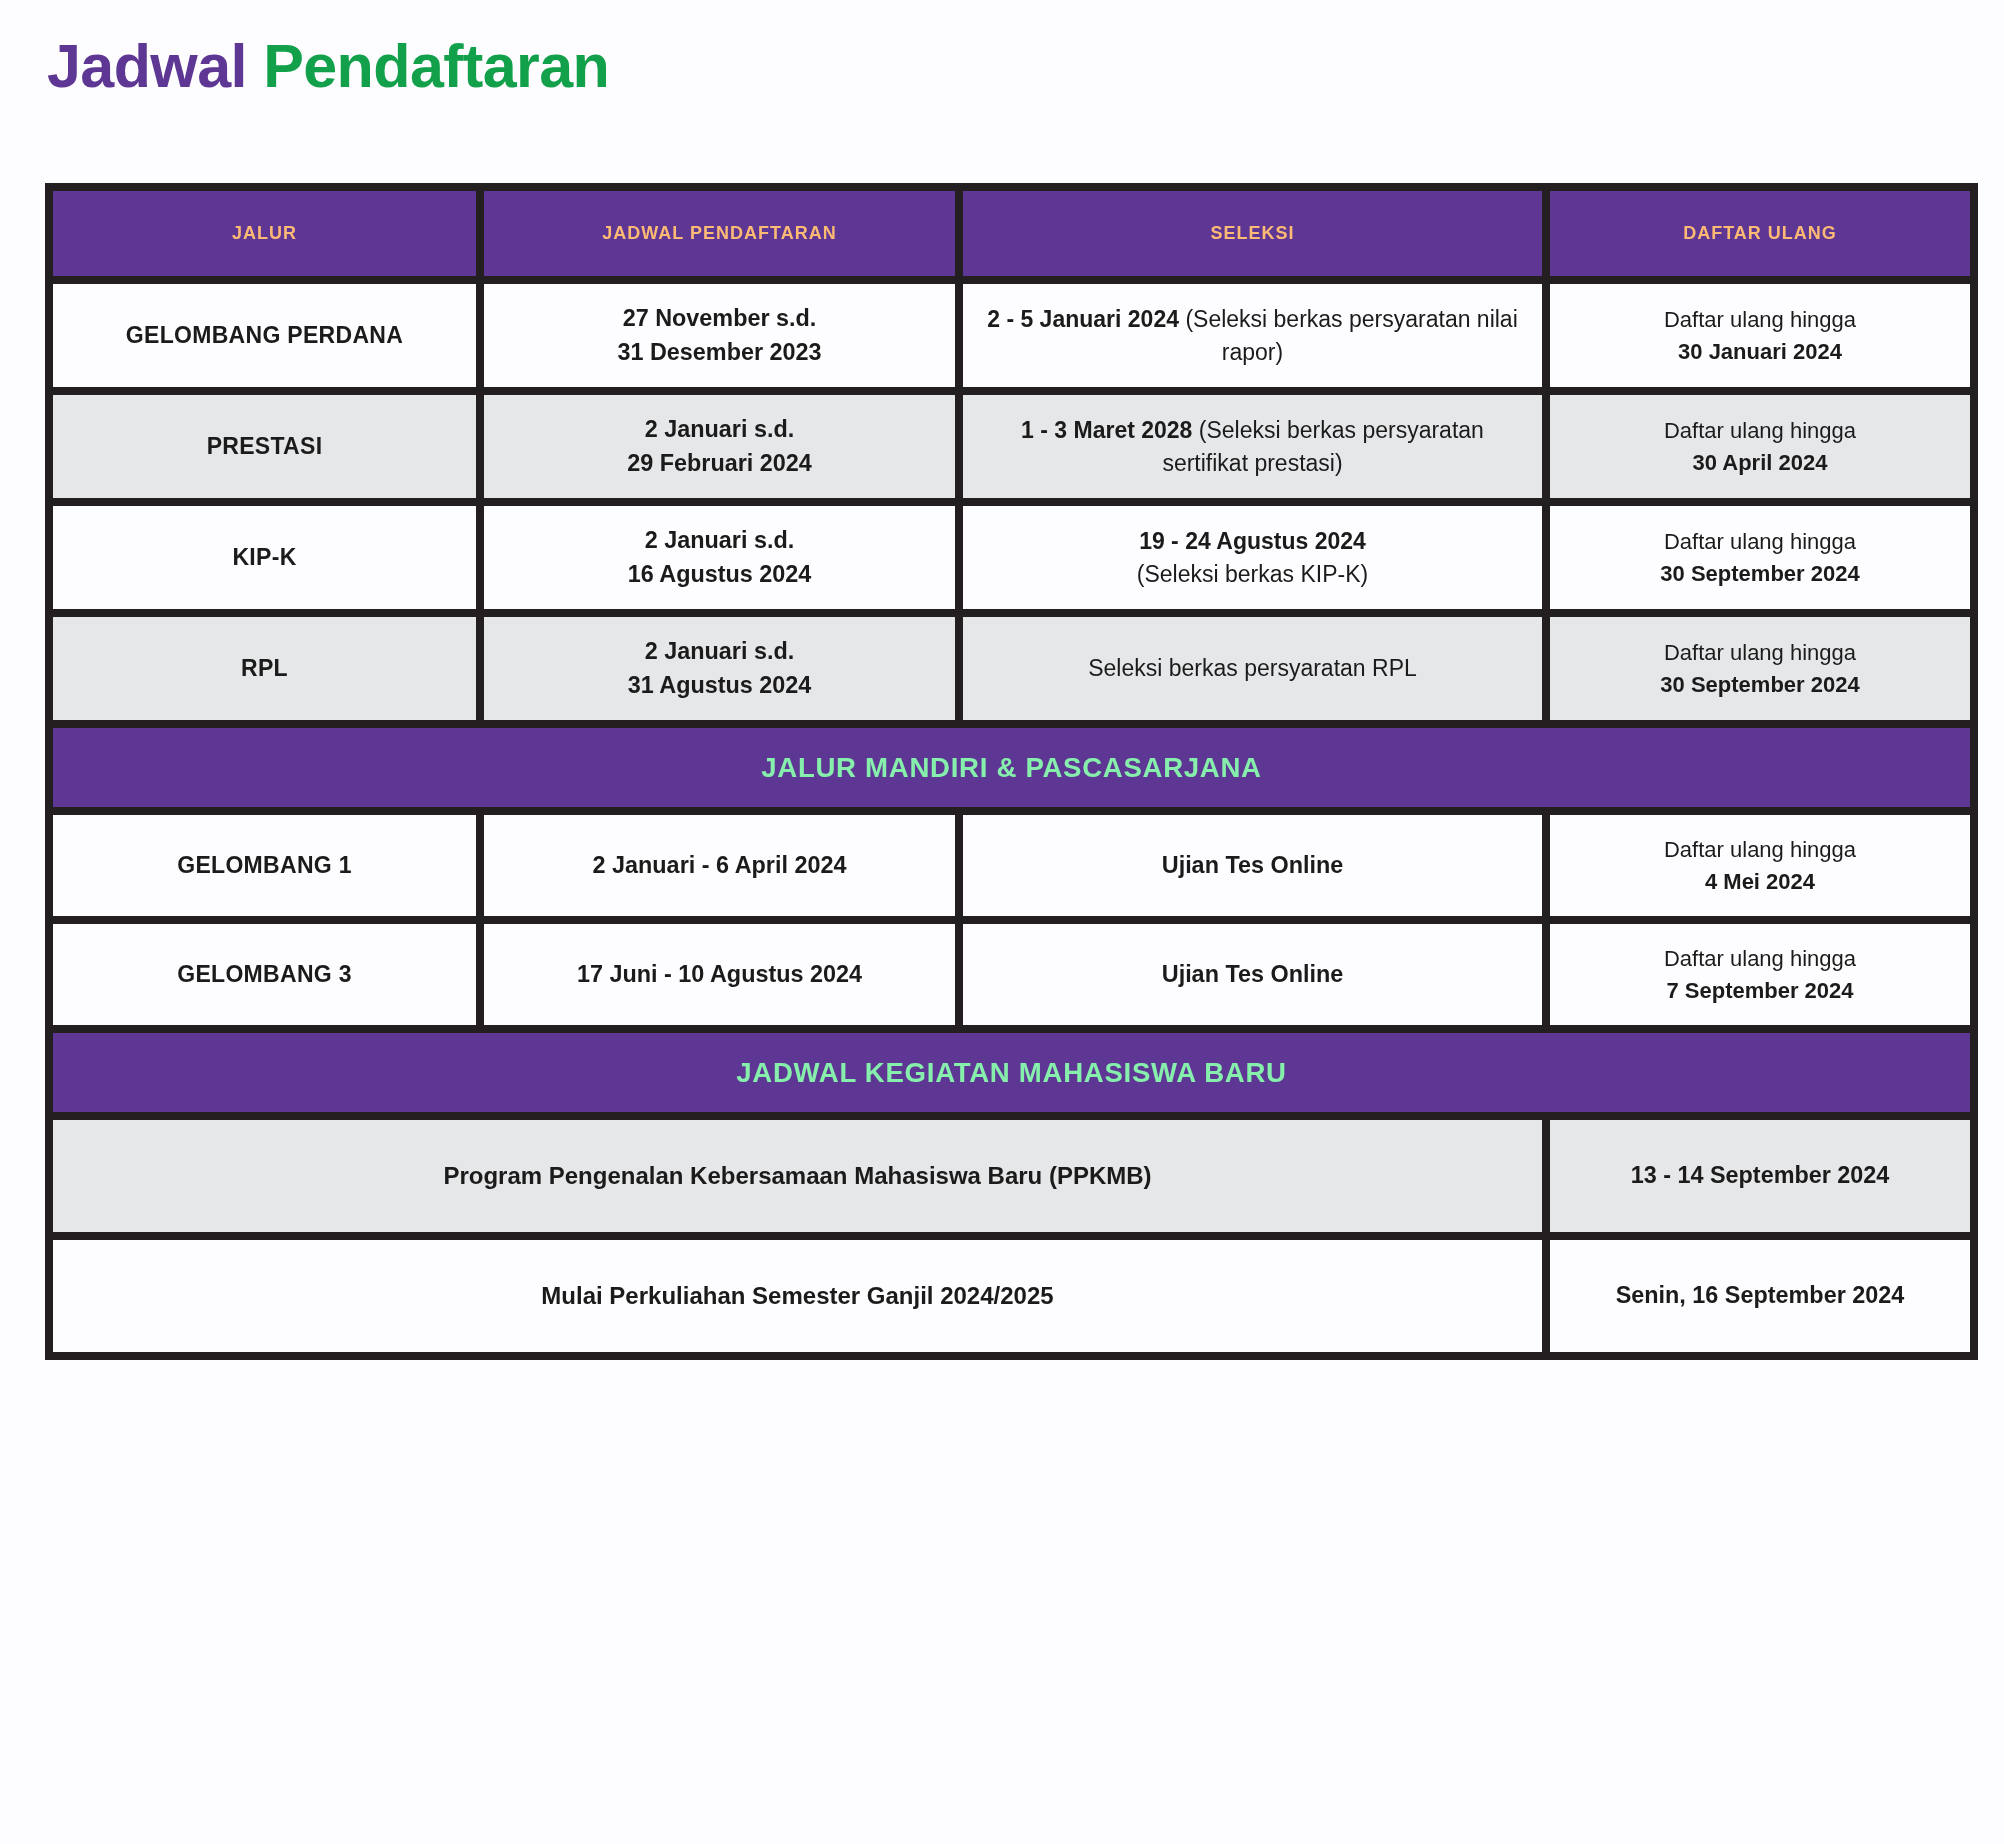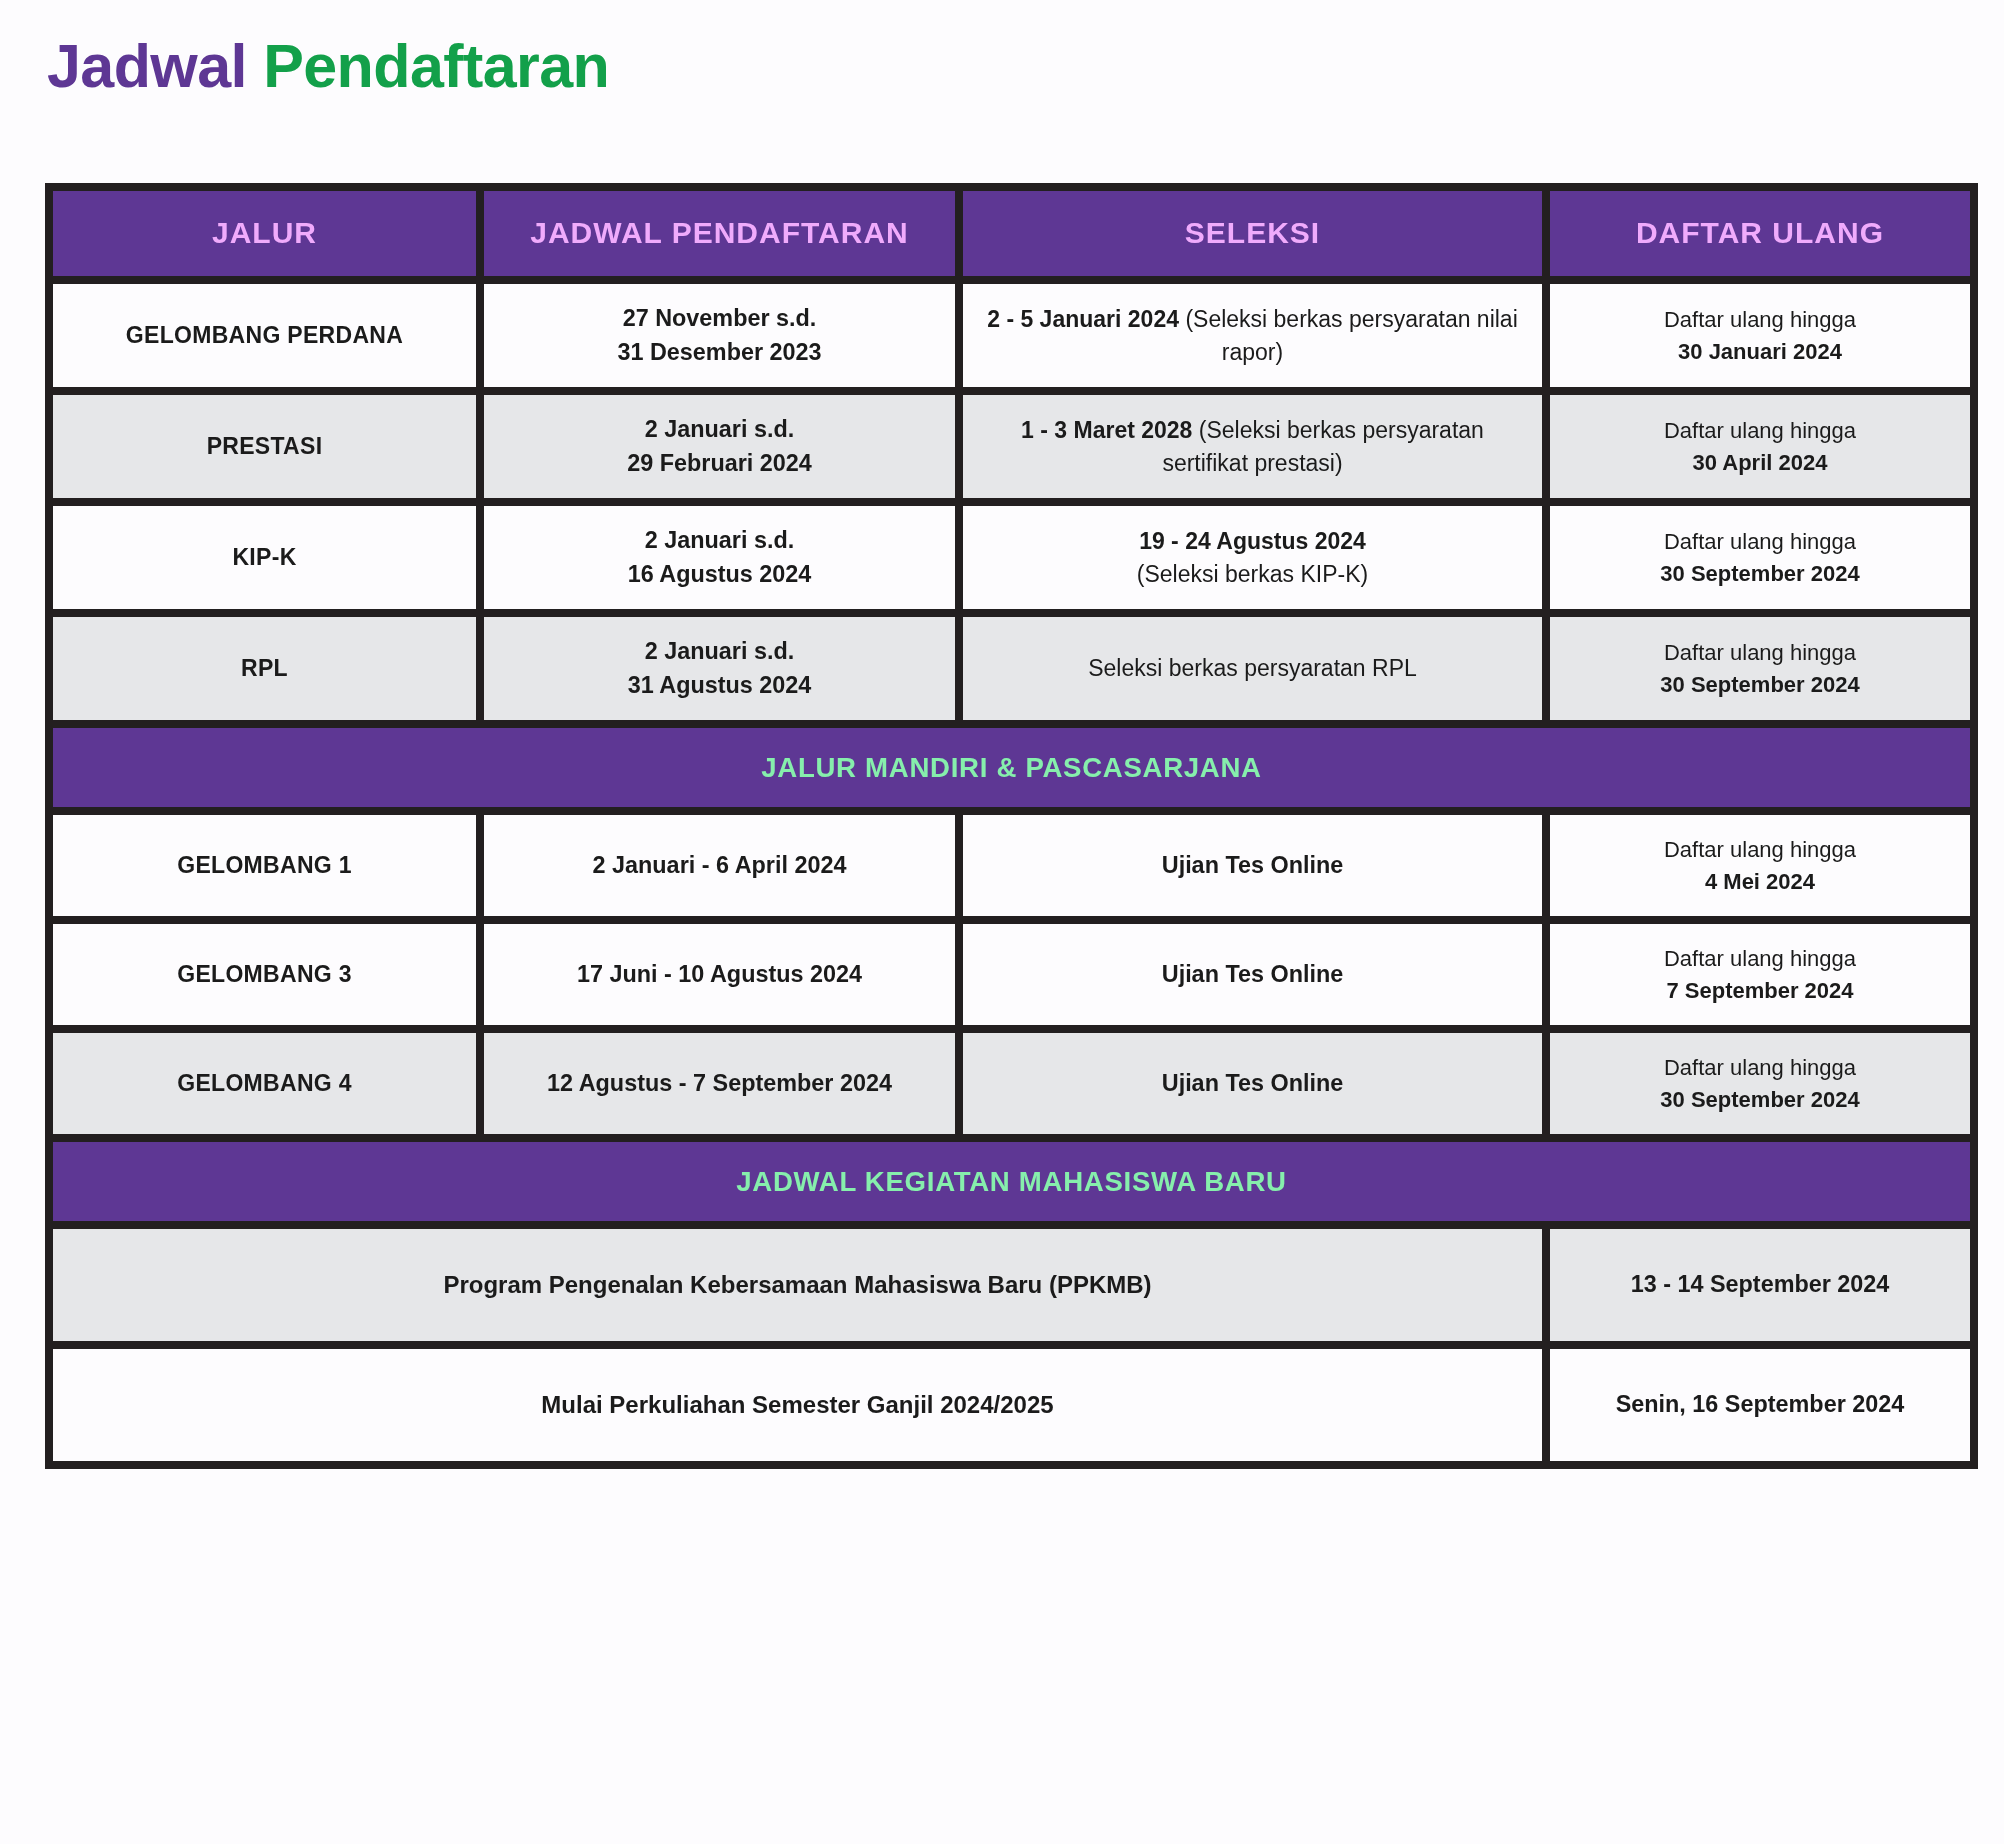--- a/index.html
+++ b/index.html
@@ -58,23 +58,23 @@
     color: #1B1B1B;
     font-size: 22px;
     line-height: 1.42;
     padding: 10.8px 13px;
     background: #FDFCFE;
   }
 
   
   tr.header-row th {
     background: #5E3794;
-    color: #f0abfc;
+    color: #fdba74;
     font-weight: bold;
-    font-size: 30px;
+    font-size: 18px;
     letter-spacing: 1px;
     height: 93px;
     padding: 8.4px 6px;
   }
 
   
   tr.section-row td {
     background: #5E3794;
     color: #86efac;
     font-weight: bold;
@@ -208,29 +208,20 @@
       <tr class="body-row mandiri-row">
         <td class="jalur-cell">GELOMBANG 3</td>
         <td class="jadwal-cell">17 Juni - 10 Agustus 2024</td>
         <td class="seleksi-cell">Ujian Tes Online</td>
         <td class="daftar-cell">
           <span class="nowrap-line reg">Daftar ulang hingga</span>
           <span class="nowrap-line bold">7 September 2024</span>
         </td>
       </tr>
 
-      <tr class="body-row mandiri-row alt">
-        <td class="jalur-cell">GELOMBANG 4</td>
-        <td class="jadwal-cell">12 Agustus - 7 September 2024</td>
-        <td class="seleksi-cell">Ujian Tes Online</td>
-        <td class="daftar-cell">
-          <span class="nowrap-line reg">Daftar ulang hingga</span>
-          <span class="nowrap-line bold">30 September 2024</span>
-        </td>
-      </tr>
 
       <tr class="section-row">
         <td colspan="4">JADWAL KEGIATAN MAHASISWA BARU</td>
       </tr>
 
 
       <tr class="body-row kegiatan-row alt">
         <td class="kegiatan-label" colspan="3">Program Pengenalan Kebersamaan Mahasiswa Baru (PPKMB)</td>
         <td class="kegiatan-date">13 - 14 September 2024</td>
       </tr>

